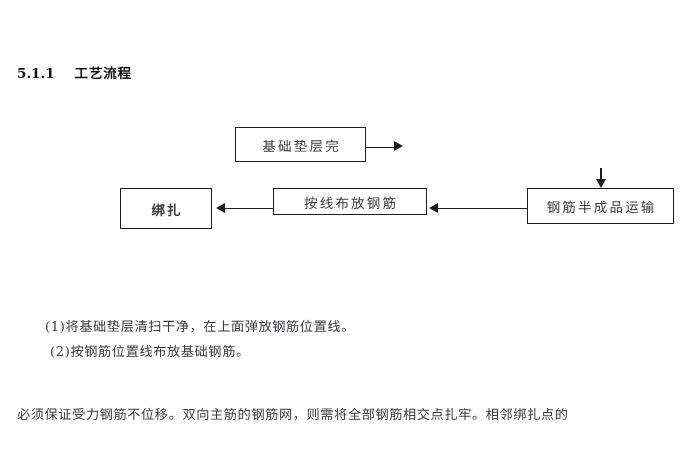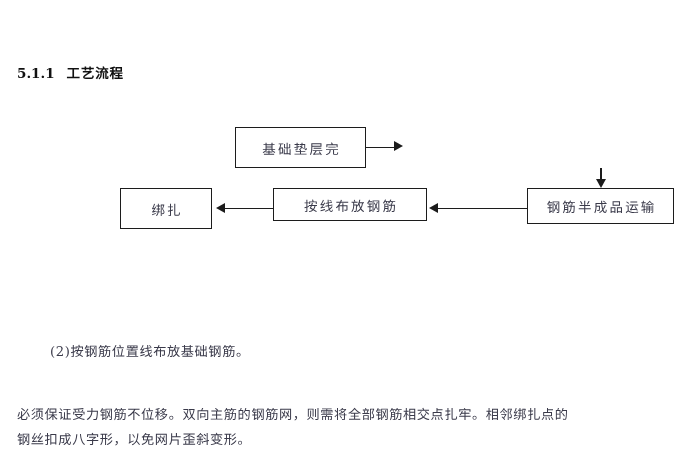--- a/index.html
+++ b/index.html
@@ -43,21 +43,21 @@
     position: absolute;
     left: 17px;
     font-size: 13.5px;
     font-weight: bold;
     letter-spacing: 0.8px;
     color: #111111;
     white-space: nowrap;
   }
   .h2 .num {
     letter-spacing: 0px;
-    margin-right: 12px;
+    margin-right: 20px;
   }
   #h2-flow { top: 62px; }
   #h2-oper { top: 270px; }
 
   
   .flow {
     position: absolute;
     left: 0;
     top: 0;
     width: 690px;
@@ -85,25 +85,25 @@
   .node .sp {
     background-image:
       radial-gradient(circle at 1.5px 3.2px, #1a9c1a 1px, rgba(0,0,0,0) 1.2px),
       radial-gradient(circle at 4.5px 1.4px, #1a9c1a 1px, rgba(0,0,0,0) 1.2px);
     background-size: 6px 4px;
     background-repeat: repeat-x;
     background-position: 0 100%;
     padding-bottom: 3px;
   }
 
-  #node-base   { left: 235px; top: 127px; width: 131px; height: 41px; }
+  #node-base   { left: 235px; top: 127px; width: 131px; height: 35px; }
   #node-line   { left: 403px; top: 127px; width: 197px; height: 41px; }
   #node-trans  { left: 527px; top: 188px; width: 147px; height: 36px; }
-  #node-place  { left: 273px; top: 188px; width: 154px; height: 33px; }
-  #node-tie    { left: 120px; top: 188px; width: 92px;  height: 41px; }
+  #node-place  { left: 273px; top: 188px; width: 154px; height: 27px; }
+  #node-tie    { left: 120px; top: 188px; width: 92px;  height: 41px; font-weight: bold; }
 
   .conn { position: absolute; background: #1c1c1c; }
 
   
   #conn1 { left: 366px; top: 146.5px; width: 30px; height: 1.6px; }
   #arrow1 {
     position: absolute;
     left: 394px; top: 141px;
     width: 0; height: 0;
     border-top: 5.5px solid transparent;
@@ -195,17 +195,17 @@
     <div id="arrow2"></div>
 
     <div class="conn" id="conn3"></div>
     <div id="arrow3"></div>
 
     <div class="conn" id="conn4"></div>
     <div id="arrow4"></div>
   </div>
 
 
+  <div class="para" id="p1">(1)将基础垫层清扫干净，在上面弹放钢筋位置线。</div>
   <div class="para" id="p2">(2)按钢筋位置线布放基础钢筋。</div>
   <div class="para" id="p3b">必须保证受力钢筋不位移。双向主筋的钢筋网，则需将全部钢筋相交点扎牢。相邻绑扎点的</div>
-  <div class="para" id="p3c">钢丝扣成八字形，以免网片歪斜变形。</div>
 
 </div>
 
 </body></html>

